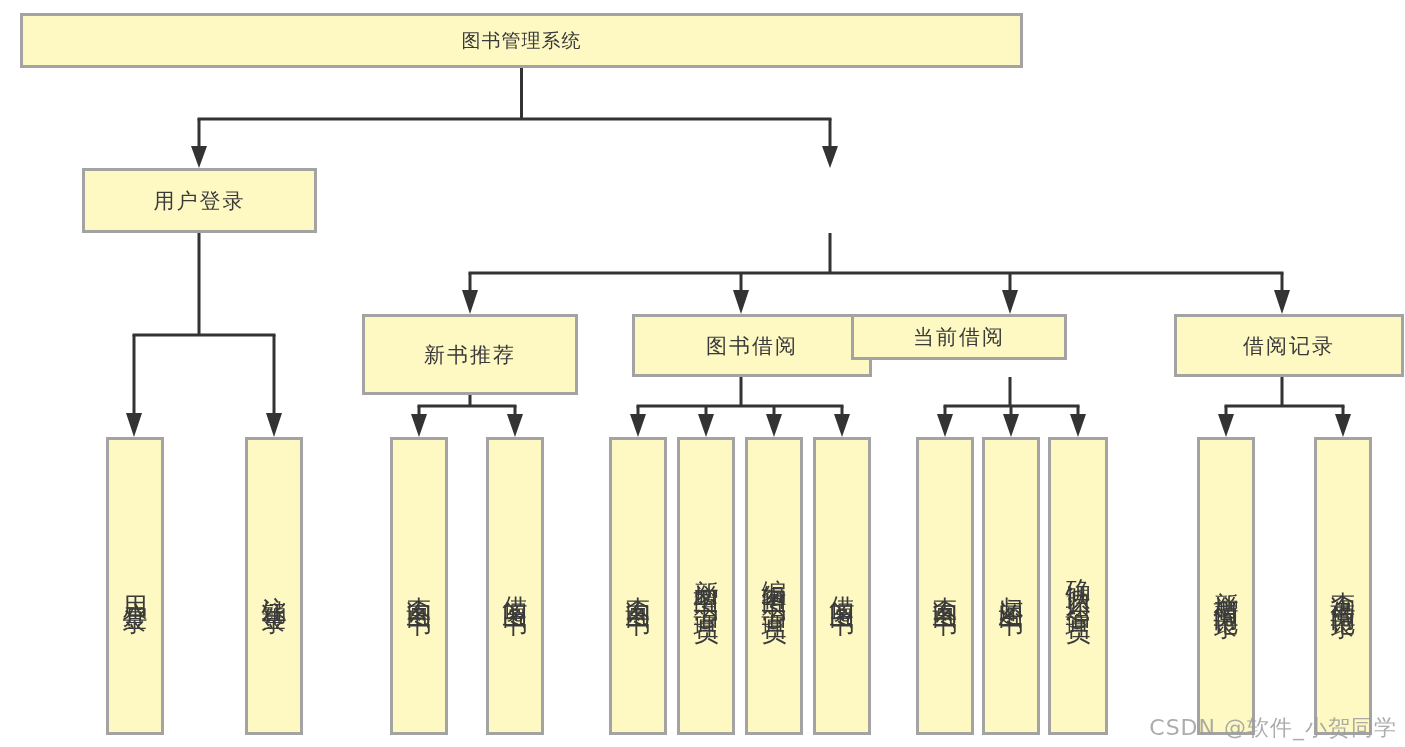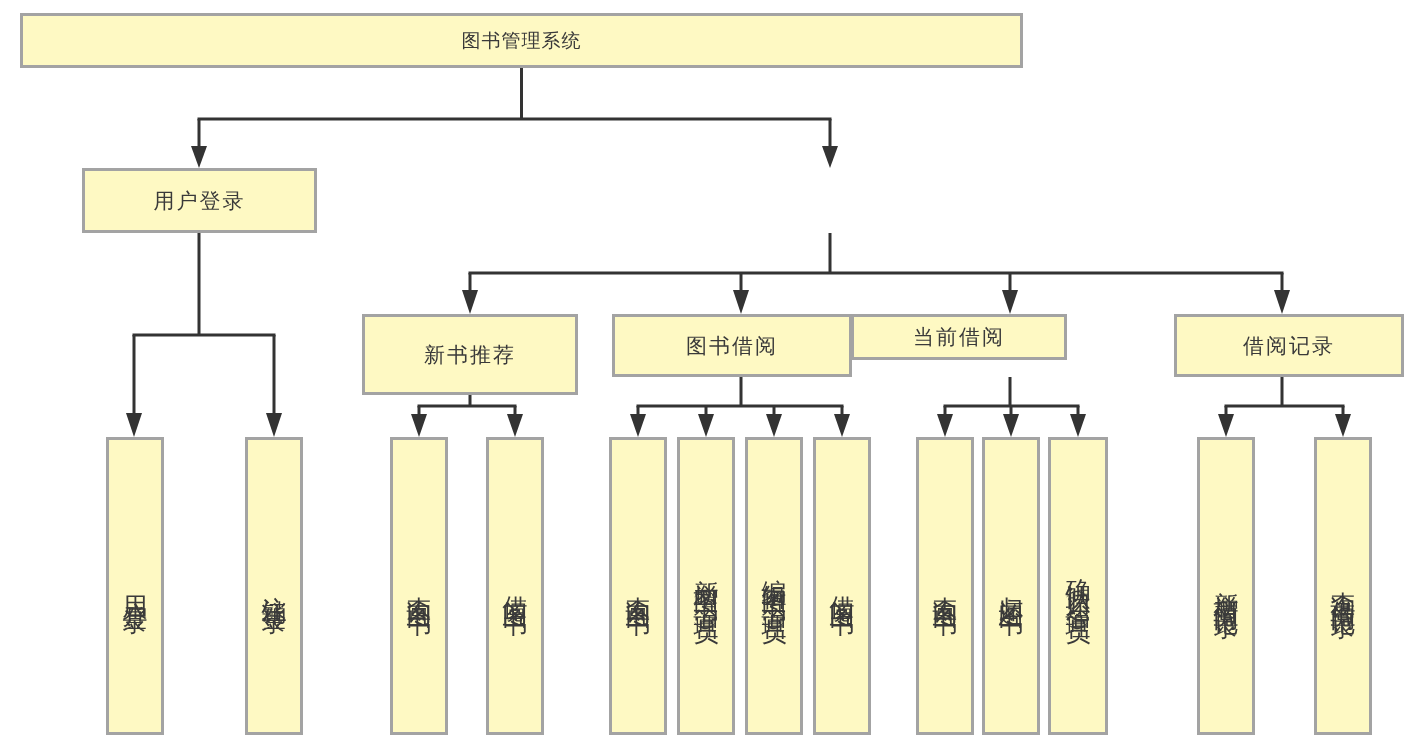--- a/index.html
+++ b/index.html
@@ -135,21 +135,21 @@
     <span>图书管理系统</span>
   </div>
 
   <div class="box hbox" style="left:82px; top:168px; width:235px; height:65px;">
     <span>用户登录</span>
   </div>
 
   <div class="box hbox" style="left:362px; top:314px; width:216px; height:81px;">
     <span>新书推荐</span>
   </div>
-  <div class="box hbox" style="left:612px; top:314px; width:240px; height:63px;">
+  <div class="box hbox" style="left:632px; top:314px; width:240px; height:63px;">
     <span>图书借阅</span>
   </div>
   <div class="box hbox" style="left:851px; top:314px; width:216px; height:46px;">
     <span>当前借阅</span>
   </div>
   <div class="box hbox" style="left:1174px; top:314px; width:230px; height:63px;">
     <span>借阅记录</span>
   </div>
 
   <div class="box vbox" style="left:106px; top:437px; width:58px; height:298px;">
@@ -189,14 +189,15 @@
     <span>确认归还（管理员）</span>
   </div>
 
   <div class="box vbox" style="left:1197px; top:437px; width:58px; height:298px;">
     <span>新增借阅记录</span>
   </div>
   <div class="box vbox" style="left:1314px; top:437px; width:58px; height:298px;">
     <span>查询借阅记录</span>
   </div>
 
+  <div class="watermark">CSDN @软件_小贺同学</div>
 
 </div>
 
 </body></html>

